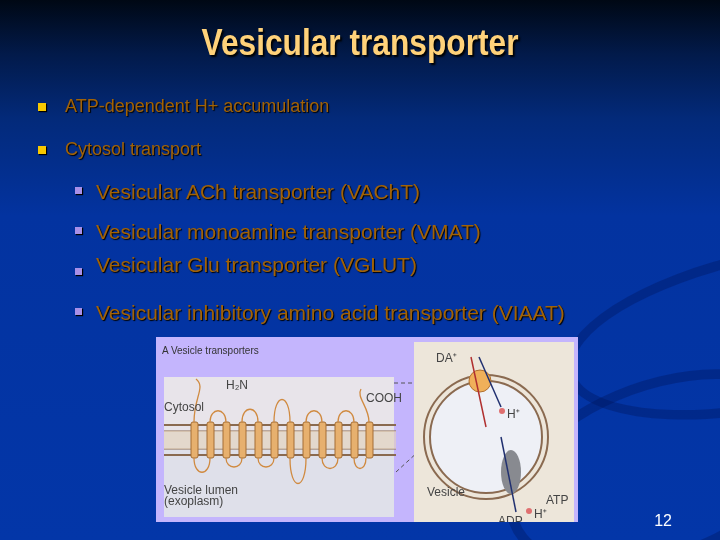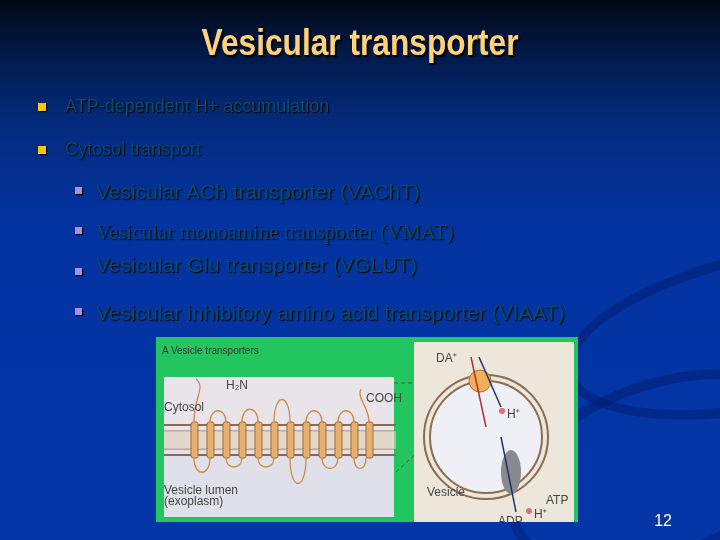--- a/index.html
+++ b/index.html
@@ -4,27 +4,27 @@
 <style>
   html,body{margin:0;padding:0;}
   body{width:720px;height:540px;overflow:hidden;position:relative;
     background:linear-gradient(180deg,#000814 0%,#021a4a 10%,#032a7a 22%,#0333a0 40%,#0336a8 100%);
     font-family:"Liberation Sans",sans-serif;}
   .swoosh{position:absolute;border-radius:50%;border:10px solid rgba(0,20,90,0.35);}
   .title{position:absolute;left:0;top:22px;width:720px;text-align:center;color:#ffd27a;
     font-size:36px;font-weight:bold;letter-spacing:0px;text-shadow:2px 2px 2px #000;
     transform:scaleX(0.88);transform-origin:center;}
   .bullets{position:absolute;left:0;top:0;}
-  .b{position:absolute;color:#0c4a6e;text-shadow:1px 1px 1px #000;white-space:nowrap;}
+  .b{position:absolute;color:#a16207;text-shadow:1px 1px 1px #000;white-space:nowrap;}
   .b1{font-size:18px;left:65px;}
   .b2{font-size:21px;left:96px;}
   .sq{position:absolute;}
   .sq1{width:8px;height:8px;background:#f7c800;left:38px;box-shadow:1px 1px 1px #000;}
   .sq2{width:7px;height:7px;background:#a890e8;left:75px;box-shadow:1px 1px 1px #000;}
-  .figure{position:absolute;left:156px;top:337px;width:422px;height:185px;background:#22c55e;overflow:hidden;}
+  .figure{position:absolute;left:156px;top:337px;width:422px;height:185px;background:#c4b5fd;overflow:hidden;}
   .fig-label{position:absolute;font-size:12px;color:#444;}
   .pagenum{position:absolute;right:48px;top:512px;color:#fff;font-size:16px;}
 </style>
 </head>
 <body>
 
 <div class="swoosh" style="left:560px;top:250px;width:400px;height:140px;transform:rotate(-12deg);"></div>
 <div class="swoosh" style="left:500px;top:380px;width:300px;height:160px;transform:rotate(-20deg);"></div>
 
 <div class="title">Vesicular transporter</div>
@@ -33,21 +33,21 @@
   <div class="sq sq1" style="top:103px;"></div>
   <div class="b b1" style="top:96px;">ATP-dependent H+ accumulation</div>
 
   <div class="sq sq1" style="top:146px;"></div>
   <div class="b b1" style="top:139px;">Cytosol transport</div>
 
   <div class="sq sq2" style="top:187px;"></div>
   <div class="b b2" style="top:180px;">Vesicular ACh transporter (VAChT)</div>
 
   <div class="sq sq2" style="top:227px;"></div>
-  <div class="b b2" style="top:220px;font-family:Liberation Serif, serif;">Vesicular monoamine transporter (VMAT)</div>
+  <div class="b b2" style="top:220px;">Vesicular monoamine transporter (VMAT)</div>
 
   <div class="sq sq2" style="top:268px;"></div>
   <div class="b b2" style="top:253px;text-align:center;">Vesicular Glu transporter (VGLUT)</div>
 
   <div class="sq sq2" style="top:308px;"></div>
   <div class="b b2" style="top:301px;">Vesicular inhibitory amino acid transporter (VIAAT)</div>
 </div>
 
 <div class="figure">
   <svg width="422" height="185" style="position:absolute;left:0;top:0;">

